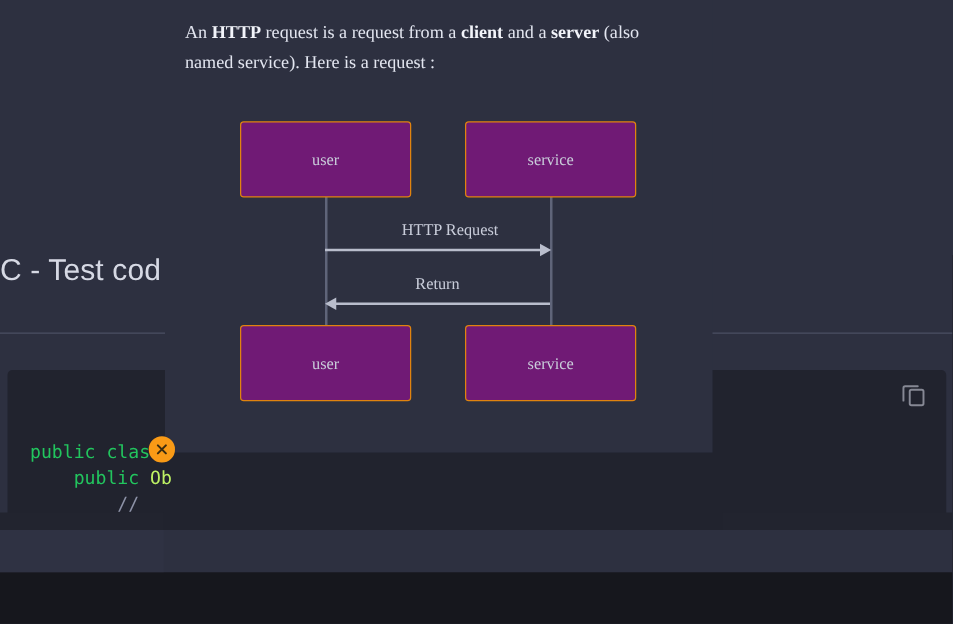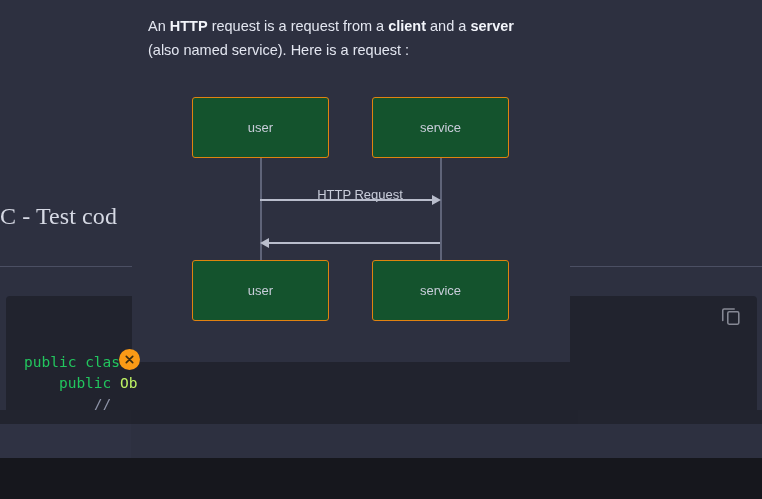--- a/index.html
+++ b/index.html
@@ -26,21 +26,20 @@
   }
 
   #page-title {
     position: absolute;
     left: 0;
     top: 203px;
     font-size: 24px;
     color: #d6d9e4;
     white-space: nowrap;
     letter-spacing: 0.1px;
-    font-family: Liberation Serif, serif;
   }
 
   #title-divider {
     position: absolute;
     left: 0;
     top: 266px;
     width: 762px;
     height: 1px;
     background: #4b4f63;
   }
@@ -109,20 +108,21 @@
 
   
   #overlay {
     position: absolute;
     left: 132px;
     top: 0;
     width: 438px;
     height: 362px;
     background: #2d3040;
     overflow: hidden;
+    font-family: Liberation Serif, serif;
   }
 
   #overlay-text {
     position: absolute;
     left: 16px;
     top: 14px;
     width: 400px;
     font-size: 14.5px;
     line-height: 24px;
     color: #e3e6f0;
@@ -135,21 +135,21 @@
     left: 0;
     top: 0;
     width: 438px;
     height: 362px;
   }
 
   .seq-box {
     position: absolute;
     border: 1.6px solid #e0830f;
     border-radius: 3px;
-    background: #14532d;
+    background: #701a75;
     color: #c9cdda;
     font-size: 13px;
     display: flex;
     align-items: center;
     justify-content: center;
   }
 
   .lifeline {
     position: absolute;
     width: 1.5px;
@@ -232,24 +232,25 @@
     <div class="lifeline" style="left:128px; top:157px; height:110px;"></div>
     <div class="lifeline" style="left:308px; top:157px; height:110px;"></div>
 
     <div class="seq-box" style="left:60px; top:97px; width:137px; height:61px;">
       <span>user</span>
     </div>
     <div class="seq-box" style="left:240px; top:97px; width:137px; height:61px;">
       <span>service</span>
     </div>
 
-    <div class="msg-label" style="left:128px; top:187px; width:200px;">HTTP Request</div>
+    <div class="msg-label" style="left:128px; top:176px; width:200px;">HTTP Request</div>
     <div class="msg-line" style="left:128px; top:199px; width:174px;"></div>
     <div class="arrowhead arrow-right" style="left:300px; top:195px;"></div>
 
+    <div class="msg-label" style="left:128px; top:219px; width:180px;">Return</div>
     <div class="msg-line" style="left:134px; top:242px; width:174px;"></div>
     <div class="arrowhead arrow-left" style="left:128px; top:238px;"></div>
 
     <div class="seq-box" style="left:60px; top:260px; width:137px; height:61px;">
       <span>user</span>
     </div>
     <div class="seq-box" style="left:240px; top:260px; width:137px; height:61px;">
       <span>service</span>
     </div>
   </div>

